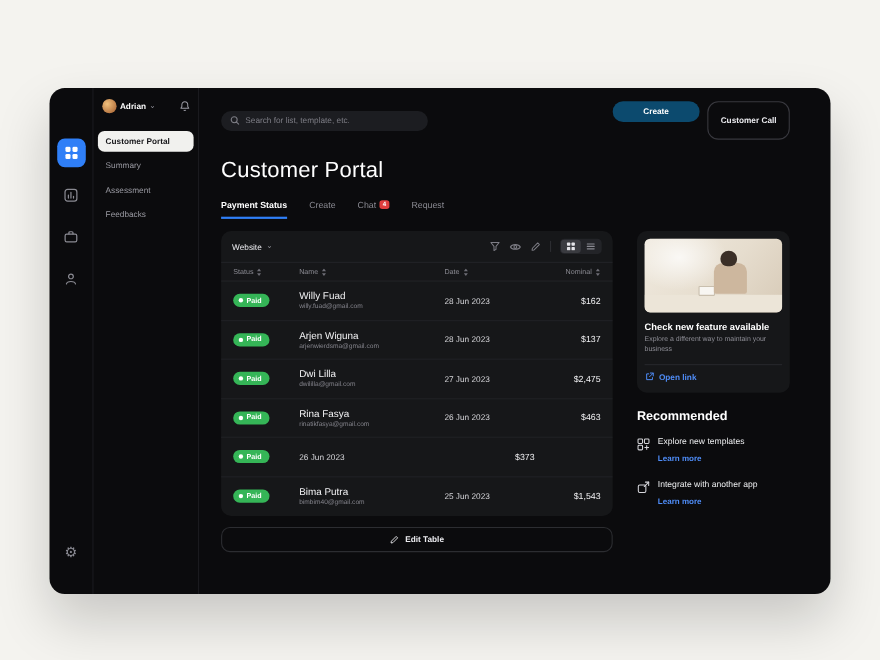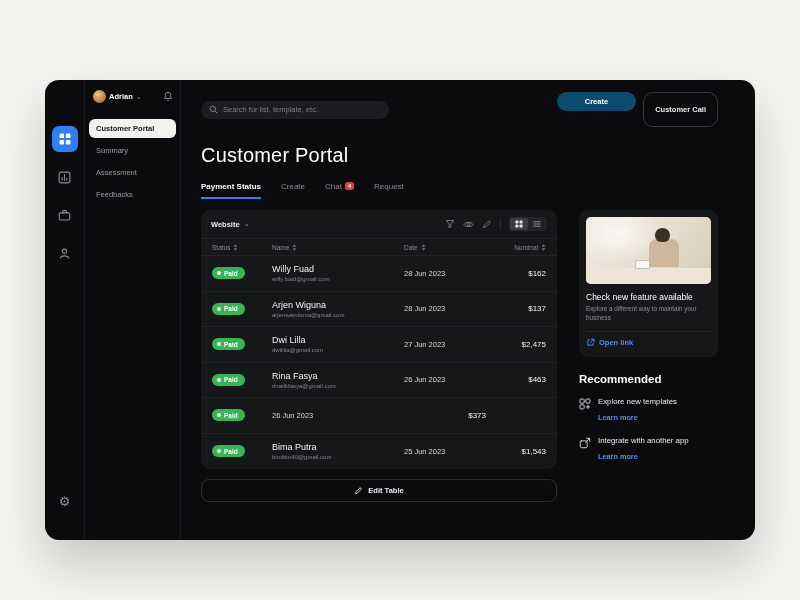--- a/index.html
+++ b/index.html
@@ -47,21 +47,21 @@
   .tab { font-size:8px; color:#8a8a92; padding-bottom:6px; cursor:pointer; display:flex; align-items:flex-start; gap:3px; }
   .tab.active { color:#fff; font-weight:600; border-bottom:2px solid #2f7ff7; }
   .badge { background:#e03e3e; color:#fff; font-size:5.5px; font-weight:700; border-radius:2.5px;
            padding:1px 3px; line-height:1.1; }
   .content { display:flex; gap:22px; margin-top:11px; }
   .left { width:356px; flex:0 0 356px; }
   
   .panel { background:#161719; border-radius:9px; overflow:hidden; }
   .panel-head { display:flex; align-items:center; padding:7px 10px; }
   .filter { display:flex; align-items:flex-start; gap:4px; background:none; border:none; color:#ececf0;
-            font-size:7.5px; font-weight:700; cursor:pointer; font-family:inherit; }
+            font-size:7.5px; font-weight:400; cursor:pointer; font-family:inherit; }
   .tools { margin-left:auto; display:flex; align-items:center; gap:8px; color:#7d7d85; }
   .tool { background:none; border:none; color:#7d7d85; display:flex; cursor:pointer; padding:0; }
   .vdiv { width:1px; height:10px; background:#2c2d31; }
   .seg { display:flex; background:#232428; border-radius:4px; padding:1px; }
   .seg button { background:none; border:none; color:#8a8a92; padding:2px 5px; border-radius:3px;
             display:flex; cursor:pointer; }
   .seg button.on { background:#3a3b40; color:#e6e6ea; }
   .row { display:grid; grid-template-columns:60px 1fr 82px 60px; align-items:center; padding:0 11px; }
   .thead { border-top:1px solid #222327; border-bottom:1px solid #222327; height:18px;
            color:#8a8a92; font-size:6.5px; }
@@ -86,21 +86,21 @@
           background:linear-gradient(130deg,#f0eadf 0%,#e6ddce 55%,#d7cab7 100%); }
   .pi-glow { position:absolute; left:-10%; top:-20%; width:70%; height:90%;
           background:radial-gradient(closest-side,rgba(255,255,255,.75),rgba(255,255,255,0)); }
   .pi-hair { position:absolute; right:33%; top:16%; width:15px; height:14px; background:#3b2f27;
           border-radius:50% 50% 42% 42%; }
   .pi-body { position:absolute; right:26%; top:33%; width:30px; height:28px; background:#cdb79e;
           border-radius:8px 8px 2px 2px; }
   .pi-desk { position:absolute; left:0; right:0; bottom:0; height:24%; background:#ece5d8; }
   .pi-laptop { position:absolute; right:49%; bottom:22%; width:15px; height:9px; background:#f8f6f2;
           border:1px solid #c9bfae; border-radius:1px; }
-  .promo-title { color:#fff; font-size:8.5px; font-weight:400; margin-top:8px; }
+  .promo-title { color:#fff; font-size:8.5px; font-weight:700; margin-top:8px; }
   .promo-sub { color:#8d8d95; font-size:6.3px; margin-top:3px; line-height:1.4; }
   .promo-link { display:flex; align-items:center; gap:4px; color:#4f8df8; font-size:7.5px; font-weight:600;
           margin-top:8px; padding:6px 0 3px; border-top:1px solid #26272c; cursor:pointer; }
   .rec-title { color:#fff; font-size:11.5px; font-weight:600; margin-top:16px; }
   .rec-item { display:flex; gap:7px; margin-top:12px; align-items:flex-start; }
   .rec-icon { color:#d8d8dd; display:flex; margin-top:1px; }
   .rec-label { color:#ecedef; font-size:7.8px; font-weight:500; }
   .rec-link { color:#4f8df8; font-size:7.3px; font-weight:600; margin-top:3px; display:inline-block; cursor:pointer; }
   svg { display:block; }
 </style>

